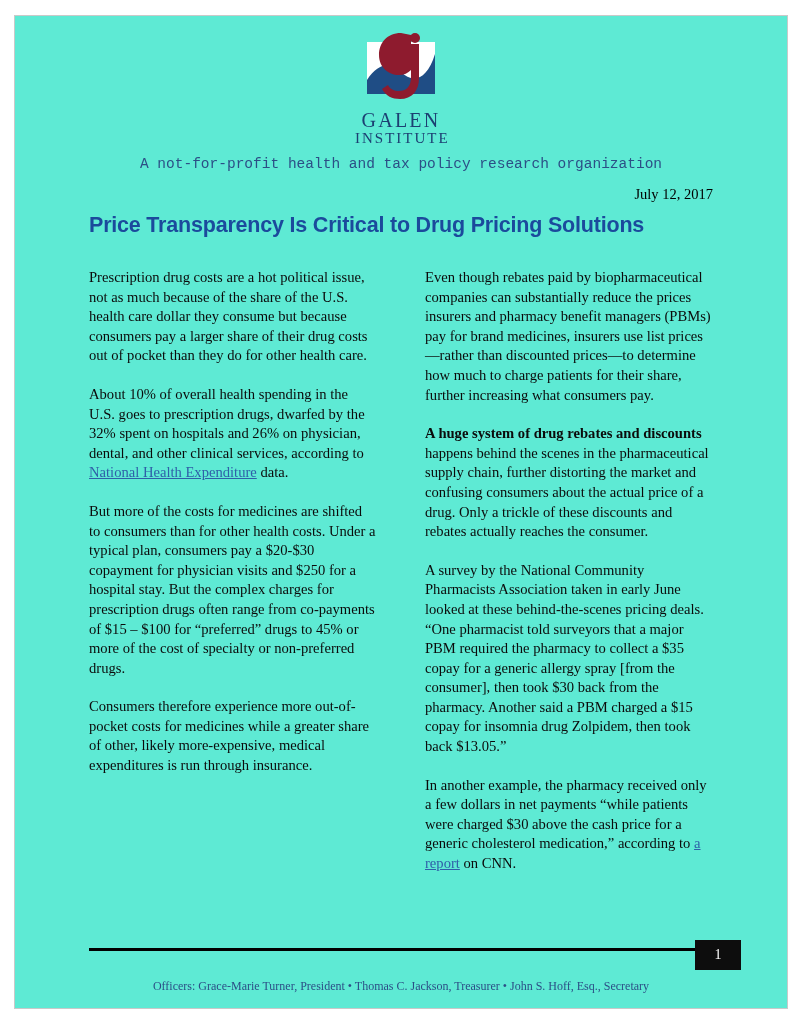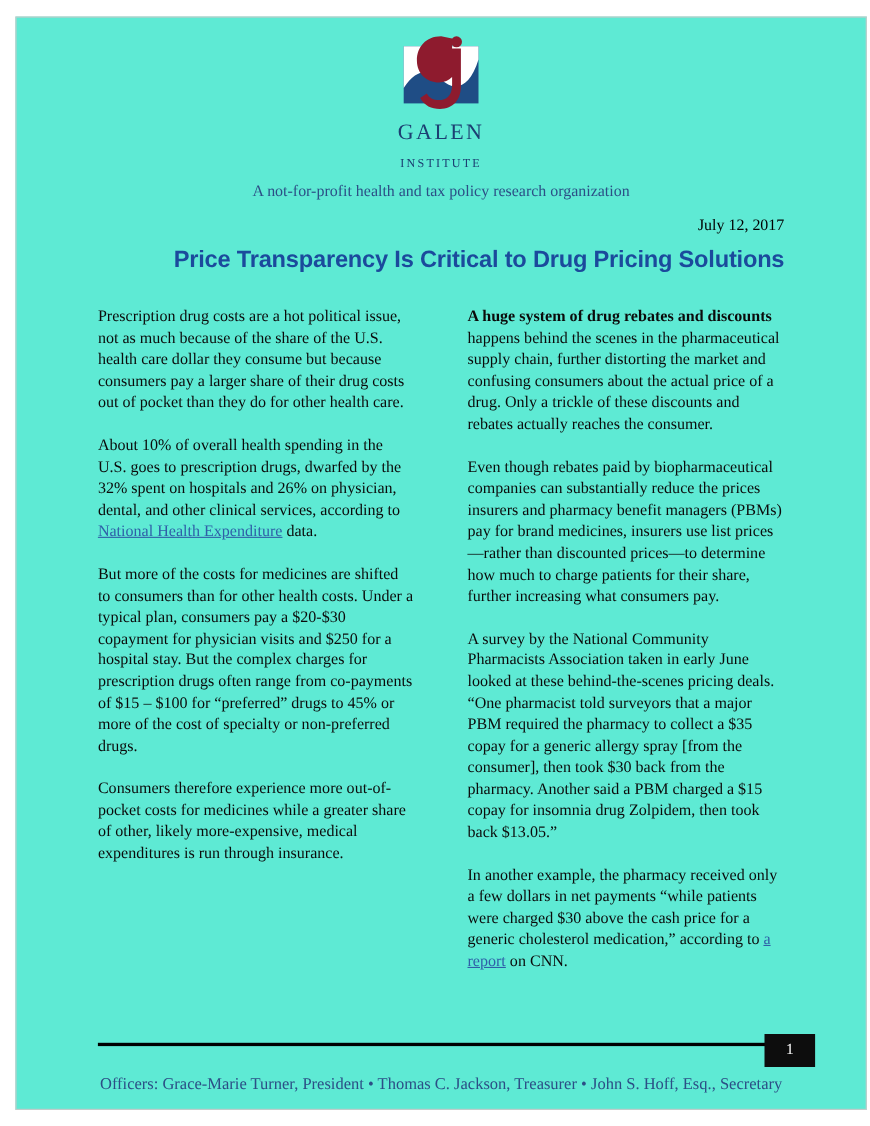--- a/index.html
+++ b/index.html
@@ -55,46 +55,46 @@
     letter-spacing: 2.2px;
     line-height: 1.0;
   }
   .logo-word .l1 {
     display: block;
     font-size: 20px;
     font-weight: 400;
   }
   .logo-word .l2 {
     display: block;
-    font-size: 11px;
+    font-size: 15px;
     font-weight: 400;
     letter-spacing: 2px;
-    margin-top: 14px;
+    margin-top: 1px;
   }
   .tagline {
     margin-top: 9px;
-    font-family: Liberation Serif, serif;
+    font-family: Liberation Mono, monospace;
     font-size: 14.5px;
     color: #2c4f86;
     text-align: center;
   }
 
   
   .dateline {
     margin-top: 14px;
     text-align: right;
     font-size: 14.5px;
     color: #000000;
     font-family: "Liberation Serif", serif;
   }
 
   
   .doc-title {
     margin-top: 10px;
-    text-align: right;
+    text-align: left;
     font-family: "Liberation Sans", sans-serif;
     font-weight: bold;
     font-size: 21.5px;
     color: #1b4a9c;
     letter-spacing: -0.2px;
   }
   .byline {
     margin-top: 20px;
     text-align: center;
     font-family: "Liberation Serif", serif;
@@ -136,21 +136,21 @@
     height: 3px;
     background: #000000;
   }
   .footer {
     position: absolute;
     left: 74px;
     right: 74px;
     bottom: 14px;
     text-align: center;
     font-family: "Liberation Serif", serif;
-    font-size: 15px;
+    font-size: 12px;
     line-height: 15px;
     color: #2c4f86;
   }
   .footer div { white-space: nowrap; }
 
   .page-number {
     position: absolute;
     right: 46px;
     bottom: 38px;
     width: 46px;
@@ -201,22 +201,22 @@
     <div class="columns">
 
       <div class="col">
         <p>Prescription drug costs are a hot political issue, not as much because of the share of the U.S. health care dollar they consume but because consumers pay a larger share of their drug costs out of pocket than they do for other health care.</p>
         <p><span>About 10% of overall health spending in the U.S. goes to prescription drugs, dwarfed by the 32% spent on hospitals and 26% on physician, dental, and other clinical services, according to </span><a class="doclink" href="#">National Health Expenditure</a><span> data.</span></p>
         <p>But more of the costs for medicines are shifted to consumers than for other health costs.  Under a typical plan, consumers pay a $20-$30 copayment for physician visits and $250 for a hospital stay.  But the complex charges for prescription drugs often range from co-payments of $15 – $100 for “preferred” drugs to 45% or more of the cost of specialty or non-preferred drugs.</p>
         <p>Consumers therefore experience more out-of-pocket costs for medicines while a greater share of other, likely more-expensive, medical expenditures is run through insurance.</p>
       </div>
 
       <div class="col">
+        <p>Even though rebates paid by biopharmaceutical companies can substantially reduce the prices insurers and pharmacy benefit managers (PBMs) pay for brand medicines, insurers use list prices—rather than discounted prices—to determine how much to charge patients for their share, further increasing what consumers pay.</p>
         <p><span class="lead-bold">A huge system of drug rebates and discounts</span><span> happens behind the scenes in the pharmaceutical supply chain, further distorting the market and confusing consumers about the actual price of a drug. Only a trickle of these discounts and rebates actually reaches the consumer.</span></p>
-        <p>Even though rebates paid by biopharmaceutical companies can substantially reduce the prices insurers and pharmacy benefit managers (PBMs) pay for brand medicines, insurers use list prices—rather than discounted prices—to determine how much to charge patients for their share, further increasing what consumers pay.</p>
         <p>A survey by the National Community Pharmacists Association taken in early June looked at these behind-the-scenes pricing deals.  “One pharmacist told surveyors that a major PBM required the pharmacy to collect a $35 copay for a generic allergy spray [from the consumer], then took $30 back from the pharmacy. Another said a PBM charged a $15 copay for insomnia drug Zolpidem, then took back $13.05.”</p>
         <p><span>In another example, the pharmacy received only a few dollars in net payments “while patients were charged $30 above the cash price for a generic cholesterol medication,” according to </span><a class="doclink" href="#">a report</a><span> on CNN.</span></p>
       </div>
 
     </div>
   </div>
 
   <div class="footer-rule"></div>
   <div class="footer">
     <div>Officers: Grace-Marie Turner, President • Thomas C. Jackson, Treasurer • John S. Hoff, Esq., Secretary</div>

